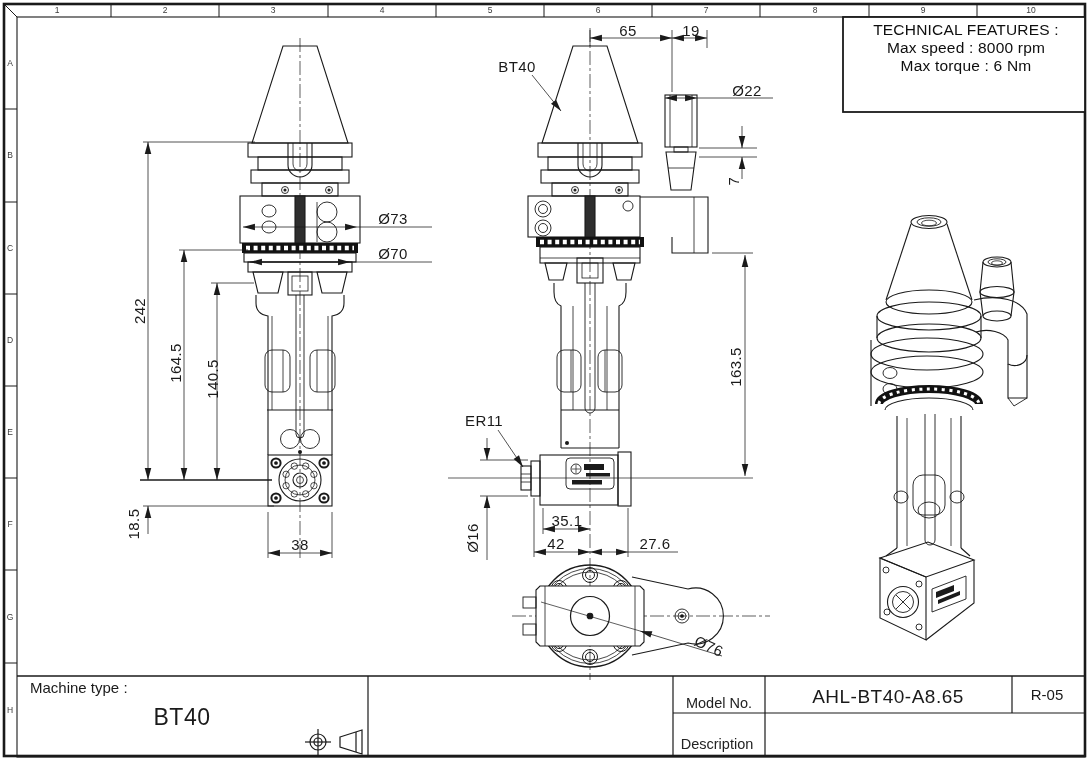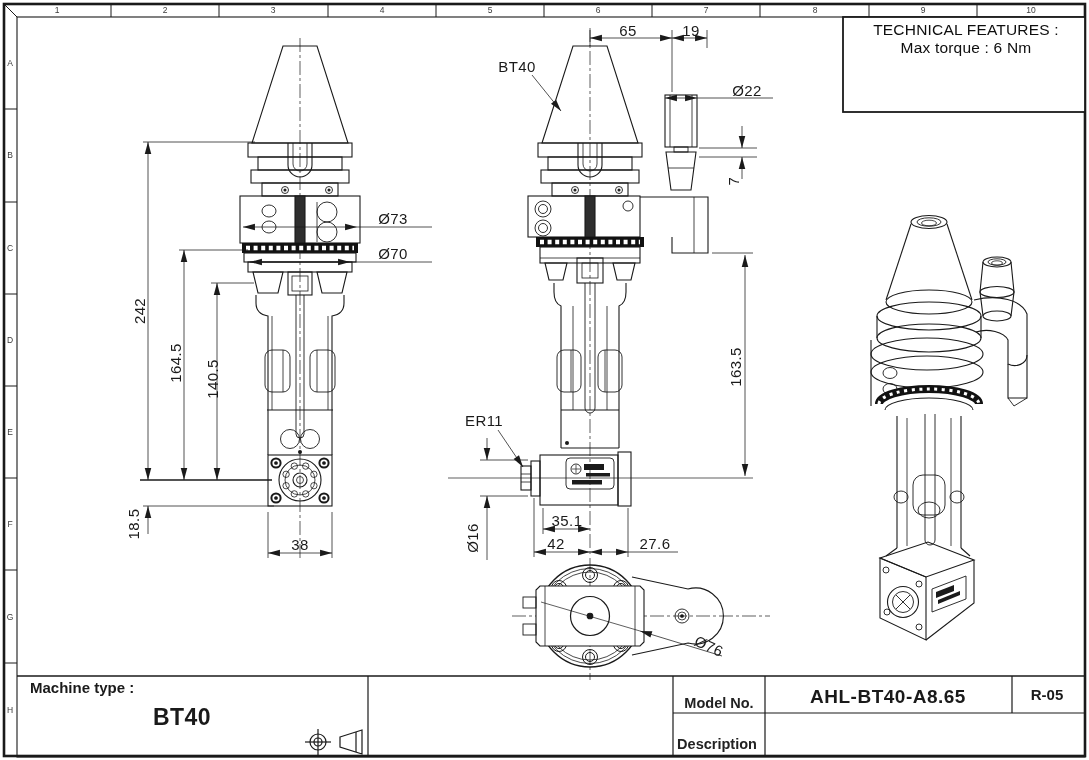--- a/index.html
+++ b/index.html
@@ -8,21 +8,21 @@
   .sheet svg{position:absolute;left:0;top:0;}
   .txt{position:absolute;transform:translate(-50%,-50%);font-size:15px;white-space:nowrap;
        letter-spacing:.4px;color:#1a1a1a;}
   .rot{transform:translate(-50%,-50%) rotate(-90deg);}
   .r25{transform:translate(-50%,-50%) rotate(25deg);}
   .zone{position:absolute;transform:translate(-50%,-50%);font-size:8.5px;color:#3a3a3a;
         letter-spacing:0;}
   .tech{position:absolute;left:851px;top:21px;width:230px;font-size:15.5px;line-height:17.4px;
         color:#0e0e0e;letter-spacing:.2px;text-align:center;}
   .tech .tt{margin-bottom:1px;}
-  .tb{position:absolute;white-space:nowrap;font-weight:bold;}
+  .tb{position:absolute;white-space:nowrap;}
   .tb-label{font-size:15px;}
   .tb-cell{font-size:14.5px;color:#222;}
   .machine-val{font-size:23px;letter-spacing:.5px;}
   .model-val{font-size:19px;letter-spacing:.5px;}
   .rev{font-size:15px;}
   .ctr{transform:translate(-50%,-50%);}
 </style>
 </head>
 <body>
 
@@ -393,20 +393,21 @@
   <span class="zone" style="left:10px;top:155px">B</span>
   <span class="zone" style="left:10px;top:248px">C</span>
   <span class="zone" style="left:10px;top:340px">D</span>
   <span class="zone" style="left:10px;top:432px">E</span>
   <span class="zone" style="left:10px;top:524px">F</span>
   <span class="zone" style="left:10px;top:617px">G</span>
   <span class="zone" style="left:10px;top:710px">H</span>
 
   <div class="tech">
     <div class="tt">TECHNICAL FEATURES :</div>
+    <div>Max speed : 8000 rpm</div>
     <div>Max torque : 6 Nm</div>
   </div>
 
   <span class="txt" style="left:628px;top:30px">65</span>
   <span class="txt" style="left:691px;top:30px">19</span>
   <span class="txt" style="left:747px;top:90px">Ø22</span>
   <span class="txt rot" style="left:733px;top:181px">7</span>
   <span class="txt" style="left:517px;top:66px">BT40</span>
   <span class="txt" style="left:393px;top:218px">Ø73</span>
   <span class="txt" style="left:393px;top:253px">Ø70</span>

